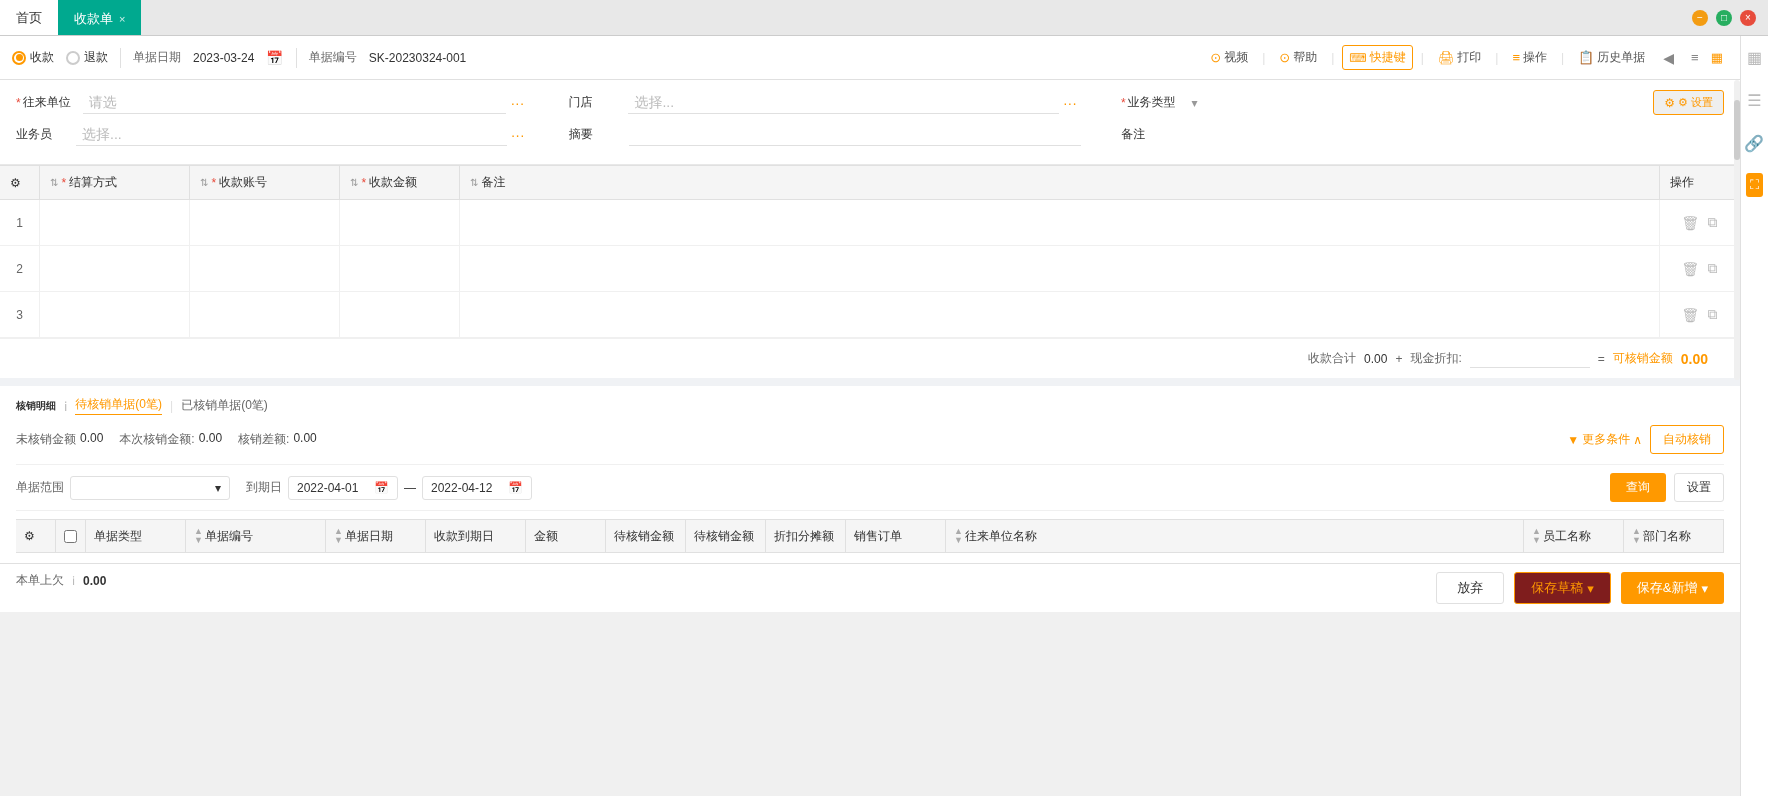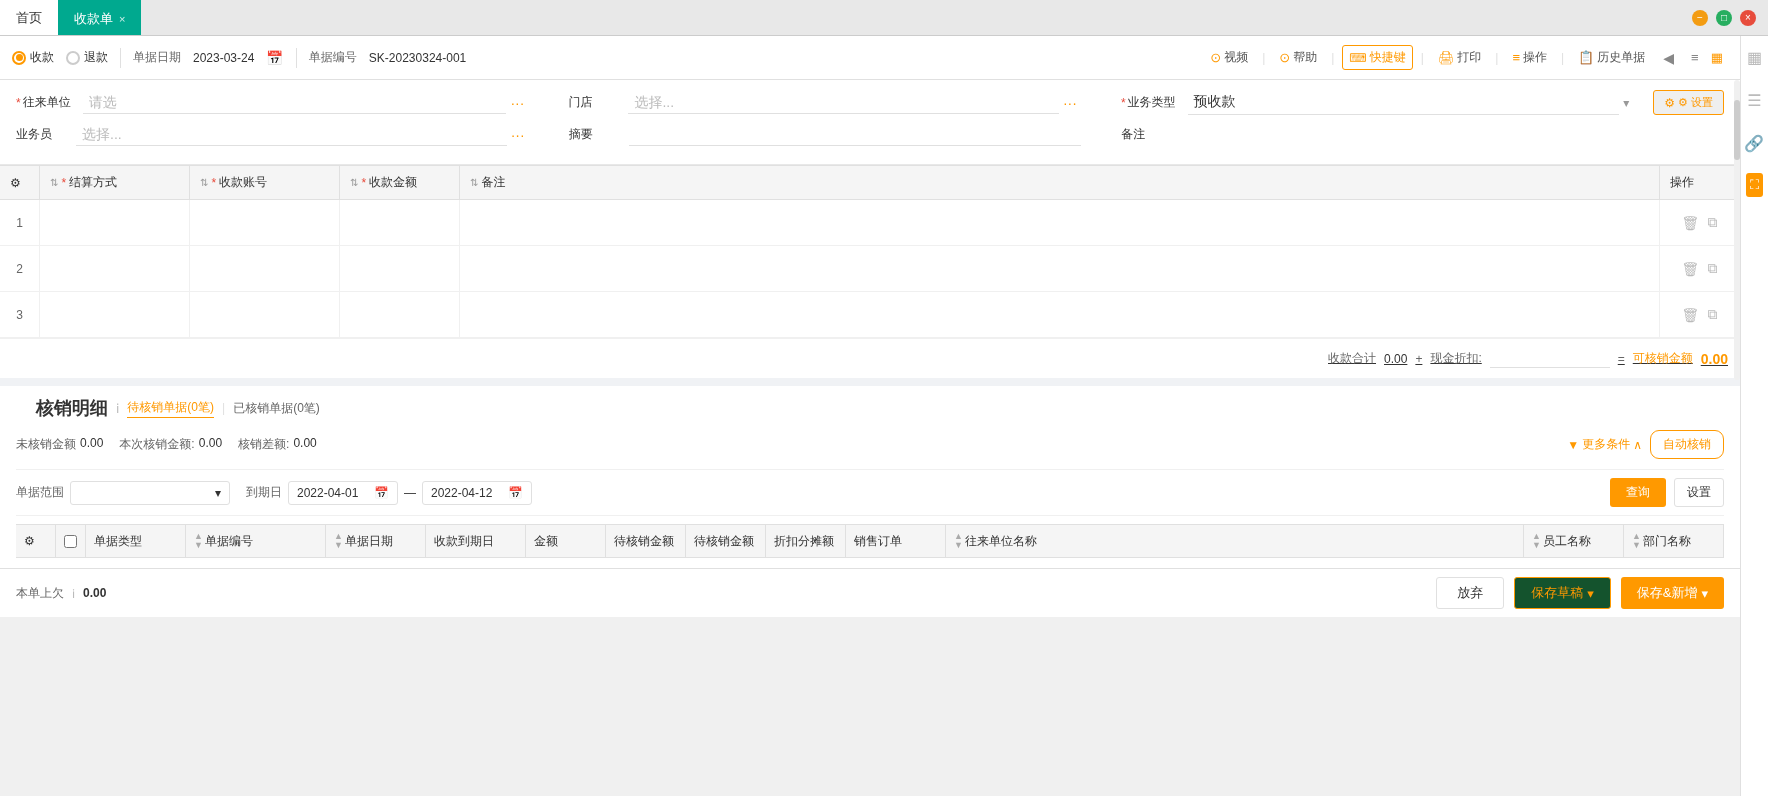--- a/index.html
+++ b/index.html
@@ -56,67 +56,67 @@
     .th { padding: 8px 10px; font-size: 12px; color: #333; border-right: 1px solid #e0e0e0; display: flex; align-items: center; gap: 3px; white-space: nowrap; }
     .th .sort-icon { color: #999; font-size: 10px; }
     .th .required { color: #e74c3c; }
     .table-row { display: grid; grid-template-columns: 40px 150px 150px 120px 1fr 80px; border-bottom: 1px solid #f0f0f0; min-height: 46px; }
     .td { padding: 8px 10px; border-right: 1px solid #f0f0f0; display: flex; align-items: center; font-size: 12px; color: #333; }
     .row-num { justify-content: center; color: #666; }
     .td-actions { display: flex; gap: 8px; align-items: center; justify-content: center; }
     .action-icon { color: #bbb; cursor: pointer; font-size: 14px; }
 
     
-    .summary-row { padding: 10px 12px; display: flex; align-items: center; justify-content: flex-end; gap: 8px; background: #fff; border-top: 1px solid #f0f0f0; text-decoration: underline; }
+    .summary-row { padding: 10px 32px; display: flex; align-items: center; justify-content: flex-end; gap: 8px; background: #fff; border-top: 1px solid #f0f0f0; }
     .summary-text { color: #666; font-size: 12px; }
     .summary-value { color: #333; }
     .summary-input { border: none; border-bottom: 1px solid #e0e0e0; width: 120px; padding: 2px 4px; outline: none; font-size: 12px; }
     .summary-eq { color: #666; }
     .summary-final { color: #f90; font-size: 14px; font-weight: bold; }
     .summary-label-orange { color: #f90; }
 
     
     .section-sep { height: 8px; background: #f0f2f5; }
 
     
     .verify-section { background: #fff; padding: 10px 16px; }
     .verify-title { display: flex; align-items: center; gap: 8px; margin-bottom: 10px; }
-    .verify-title-text { font-size: 18px; font-weight: bold; color: #333; margin-left: 20px; }
+    .verify-title-text { font-size: 10px; font-weight: bold; color: #333; }
     .verify-title-info { color: #bbb; cursor: pointer; font-size: 13px; }
     .verify-tab { color: #f90; font-size: 12px; cursor: pointer; border-bottom: 1px solid #f90; padding-bottom: 1px; }
     .verify-tab-sep { color: #e0e0e0; }
     .verify-stats { display: flex; align-items: center; gap: 16px; margin-bottom: 10px; }
     .stat-item { display: flex; gap: 4px; color: #666; font-size: 12px; }
     .stat-value { color: #333; }
     .verify-right { margin-left: auto; display: flex; gap: 8px; align-items: center; }
     .more-filter-btn { color: #f90; cursor: pointer; display: flex; align-items: center; gap: 3px; font-size: 12px; }
-    .auto-verify-btn { border: 1px solid #f90; color: #f90; background: #fff; padding: 5px 12px; border-radius: 9px; cursor: pointer; font-size: 12px; }
+    .auto-verify-btn { border: 1px solid #f90; color: #f90; background: #fff; padding: 5px 12px; border-radius: 3px; cursor: pointer; font-size: 12px; }
 
     
     .filter-row { display: flex; align-items: center; gap: 16px; padding: 8px 0; border-top: 1px solid #f0f0f0; border-bottom: 1px solid #f0f0f0; margin-bottom: 8px; }
     .filter-field { display: flex; align-items: center; gap: 6px; }
     .filter-label { color: #666; font-size: 12px; white-space: nowrap; }
     .filter-select { border: 1px solid #e0e0e0; border-radius: 3px; padding: 4px 8px; font-size: 12px; color: #333; min-width: 120px; outline: none; display: flex; align-items: center; justify-content: space-between; cursor: pointer; background: #fff; }
     .filter-date { border: 1px solid #e0e0e0; border-radius: 3px; padding: 4px 8px; font-size: 12px; color: #333; width: 110px; display: flex; align-items: center; justify-content: space-between; }
     .date-range { display: flex; align-items: center; gap: 6px; }
     .filter-actions { margin-left: auto; display: flex; gap: 8px; }
     .query-btn { background: #f90; color: #fff; border: none; padding: 5px 16px; border-radius: 3px; cursor: pointer; font-size: 12px; }
     .settings-btn2 { border: 1px solid #e0e0e0; background: #fff; color: #333; padding: 5px 12px; border-radius: 3px; cursor: pointer; font-size: 12px; }
 
     
     .bottom-table-header { display: grid; grid-template-columns: 40px 30px 100px 140px 100px 100px 80px 80px 80px 80px 100px 1fr 100px 100px; background: #f5f5f5; border-top: 1px solid #e0e0e0; border-bottom: 1px solid #e0e0e0; }
     .bth { padding: 7px 8px; font-size: 12px; color: #333; border-right: 1px solid #e0e0e0; display: flex; align-items: center; gap: 2px; white-space: nowrap; overflow: hidden; }
     .sort-arrows { color: #aaa; font-size: 9px; display: flex; flex-direction: column; line-height: 1; }
 
     
-    .footer { background: #fff; border-top: 1px solid #e0e0e0; padding: 8px 16px; display: flex; align-items: center; }
+    .footer { background: #fff; border-top: 1px solid #e0e0e0; padding: 8px 16px; display: flex; align-items: flex-start; }
     .footer-left { display: flex; align-items: center; gap: 8px; color: #666; font-size: 12px; }
     .footer-right { margin-left: auto; display: flex; gap: 10px; }
     .discard-btn { border: 1px solid #e0e0e0; background: #fff; color: #333; padding: 6px 20px; border-radius: 3px; cursor: pointer; font-size: 13px; }
-    .save-draft-btn { border: 1px solid #f90; background: #14532d; color: #f90; padding: 6px 16px; border-radius: 3px; cursor: pointer; font-size: 13px; display: flex; align-items: center; gap: 4px; }
+    .save-draft-btn { border: 1px solid #f90; background: #7f1d1d; color: #f90; padding: 6px 16px; border-radius: 3px; cursor: pointer; font-size: 13px; display: flex; align-items: center; gap: 4px; }
     .save-new-btn { background: #f90; color: #fff; border: none; padding: 6px 16px; border-radius: 3px; cursor: pointer; font-size: 13px; display: flex; align-items: center; gap: 4px; }
 
     
     .right-sidebar { position: fixed; right: 0; top: 36px; width: 28px; background: #fff; border-left: 1px solid #e0e0e0; display: flex; flex-direction: column; align-items: center; padding: 8px 0; gap: 16px; height: calc(796px - 36px); z-index: 10; }
     .sidebar-icon { color: #bbb; cursor: pointer; font-size: 16px; padding: 4px; }
     .sidebar-icon-orange { color: #f90; cursor: pointer; font-size: 16px; padding: 4px; background: #f90; color: #fff; border-radius: 3px; }
 
     .main-content { margin-right: 28px; }
 
     .scrollbar-area { position: fixed; right: 28px; top: 80px; width: 6px; height: 300px; background: #f0f0f0; border-radius: 3px; }
@@ -218,21 +218,20 @@
     <div style="width:40px;"></div>
     <div class="form-field" style="flex:2;">
       <span class="field-label">门店</span>
       <input class="field-input" placeholder="选择..." style="">
       <span class="field-more">···</span>
     </div>
     <div style="width:40px;"></div>
     <div class="form-field" style="flex:2;">
       <span class="field-required">*</span>
       <span class="field-label">业务类型</span>
-      <span class="field-input" style="color:#333;">预收款</span>
       <span class="field-dropdown">▾</span>
     </div>
     <div style="width:20px;"></div>
     <button class="settings-btn">
       <span>⚙</span>
       <span style="font-size:11px;">⚙ 设置</span>
     </button>
   </div>
   <div class="form-row">
     <div class="form-field" style="flex:2;">

